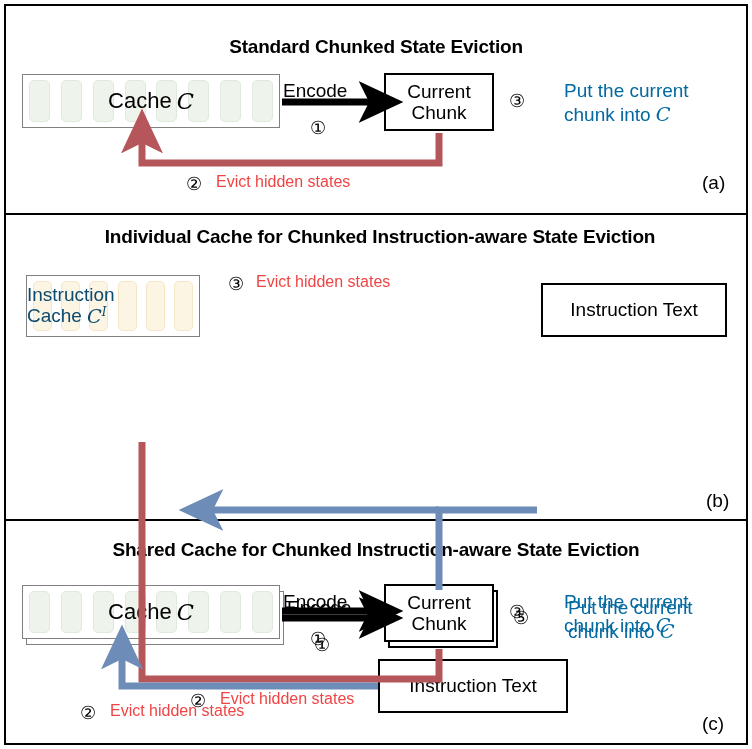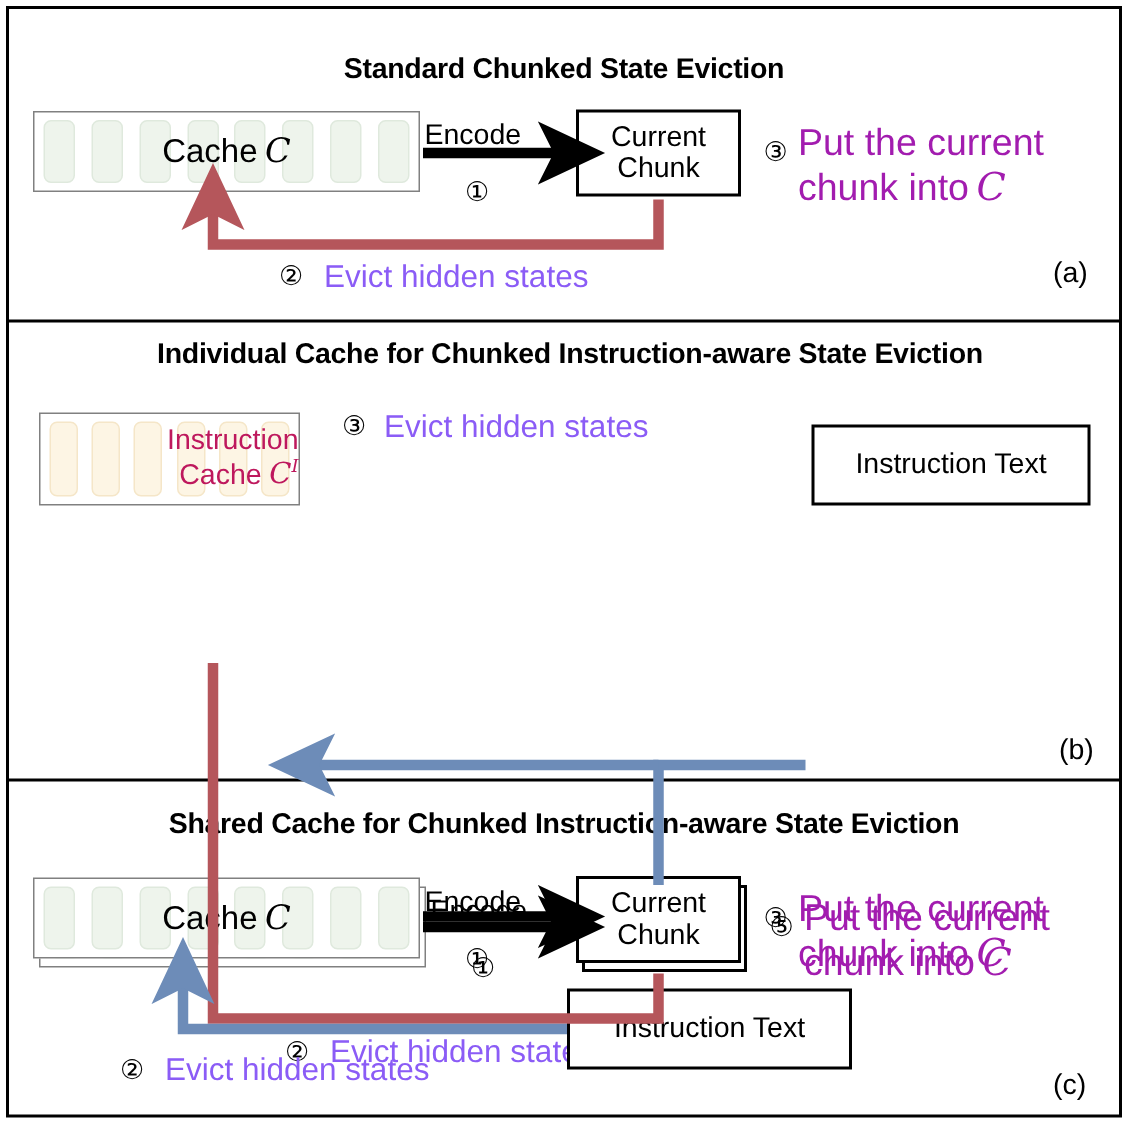--- a/index.html
+++ b/index.html
@@ -13,30 +13,30 @@
   .ptitle{position:absolute;width:100%;text-align:center;font-weight:bold;font-size:19px;color:#000;letter-spacing:-0.2px;white-space:nowrap;}
   .plabel{position:absolute;font-size:19px;color:#000;}
 
   
   .cachebar{position:absolute;box-sizing:border-box;border:1.5px solid #808080;background:#ffffff;padding-left:36px;}
   .cells{position:absolute;left:0;top:0;width:100%;height:100%;display:flex;align-items:center;justify-content:space-between;padding:4px 6px;box-sizing:border-box;}
   .cell{border-radius:5px;box-sizing:border-box;}
   .cell.green{background:#eef4ec;border:1px solid #dfe9dd;}
   .cell.cream{background:#fdf5e4;border:1px solid #f5e6c8;}
   .cachelabel{position:absolute;left:0;top:0;width:100%;height:100%;display:flex;align-items:center;justify-content:center;font-size:22px;color:#000;white-space:nowrap;}
-  .ical{position:absolute;left:0;top:0;width:100%;height:100%;display:flex;flex-direction:column;align-items:flex-end;justify-content:center;font-size:19px;color:#be185d;line-height:1.08;white-space:nowrap;}
+  .ical{position:absolute;left:0;top:0;width:100%;height:100%;display:flex;flex-direction:column;align-items:flex-start;justify-content:center;font-size:19px;color:#0c4a6e;line-height:1.08;white-space:nowrap;}
   .mvar{font-family:"DejaVu Serif",serif;font-style:italic;font-size:1.02em;padding-left:5px;}
   .mvar sup{font-size:0.62em;font-style:italic;}
 
   
   .box{position:absolute;box-sizing:border-box;border:2px solid #000;background:#ffffff;display:flex;flex-direction:column;align-items:center;justify-content:center;font-size:19px;color:#000;line-height:1.12;white-space:nowrap;}
 
   
-  .txt{position:absolute;font-size:21px;color:#8b5cf6;white-space:nowrap;line-height:1.15;}
-  .txt2{position:absolute;font-size:25px;color:#a21caf;line-height:1.2;}
+  .txt{position:absolute;font-size:16px;color:#ef4444;white-space:nowrap;line-height:1.15;}
+  .txt2{position:absolute;font-size:19px;color:#0369a1;line-height:1.2;margin-left:32px;}
   .circ{position:absolute;font-size:18px;color:#000;}
   .encode{position:absolute;font-size:19px;color:#000;white-space:nowrap;}
 
   svg.ov{position:absolute;left:0;top:0;width:752px;height:749px;pointer-events:none;}
 </style>
 </head>
 <body>
 
 <div id="root">
 

